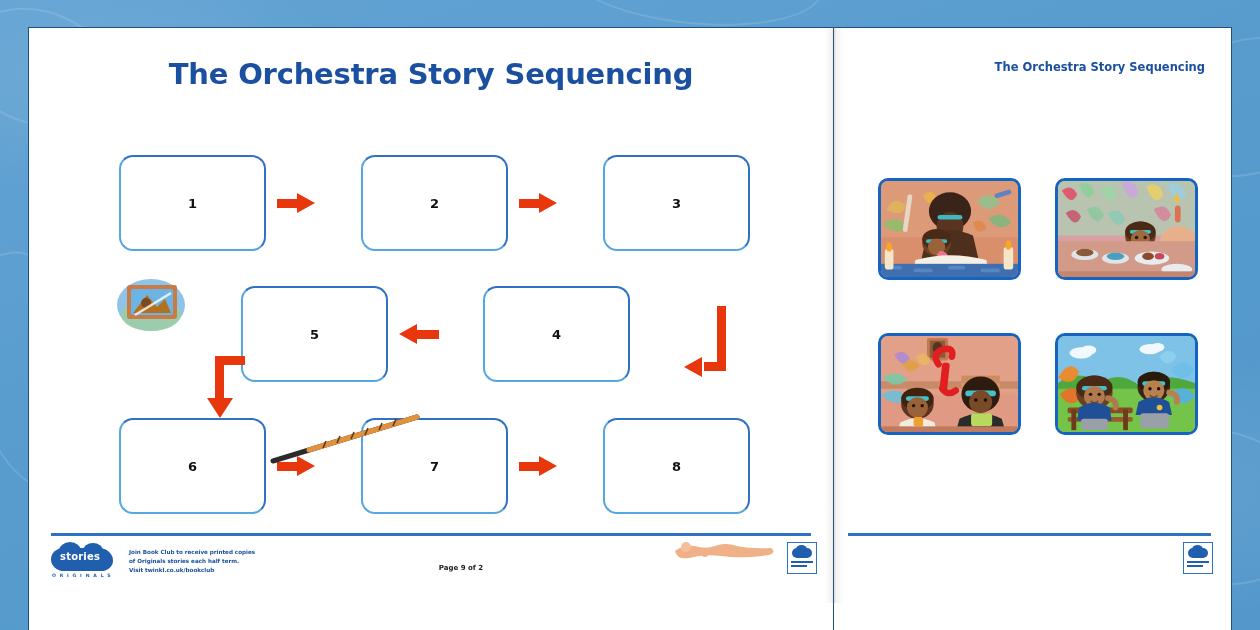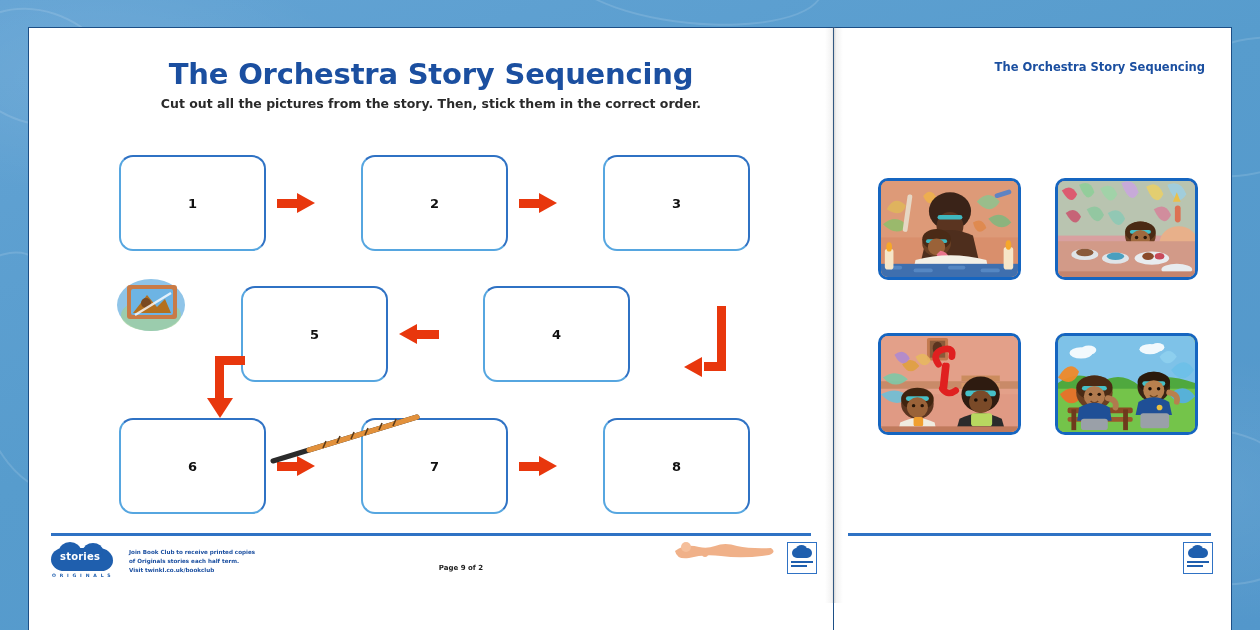--- a/index.html
+++ b/index.html
@@ -351,21 +351,20 @@
   <div class="bg-doodle d3"></div>
   <div class="bg-doodle d4"></div>
   <div class="bg-doodle d5"></div>
   <div class="bg-doodle d6"></div>
 
   <div class="spread">
 
     <div class="page page-left">
 
       <div class="title">The Orchestra Story Sequencing</div>
-      <div class="subtitle">Cut out all the pictures from the story. Then, stick them in the correct order.</div>
 
       <div class="grid">
 
         <div class="cell r1c1">
           <span class="num">1</span>
         </div>
         <div class="arrow right ar1">
           <span class="shaft"></span>
             <span class="head"></span>
         </div>

